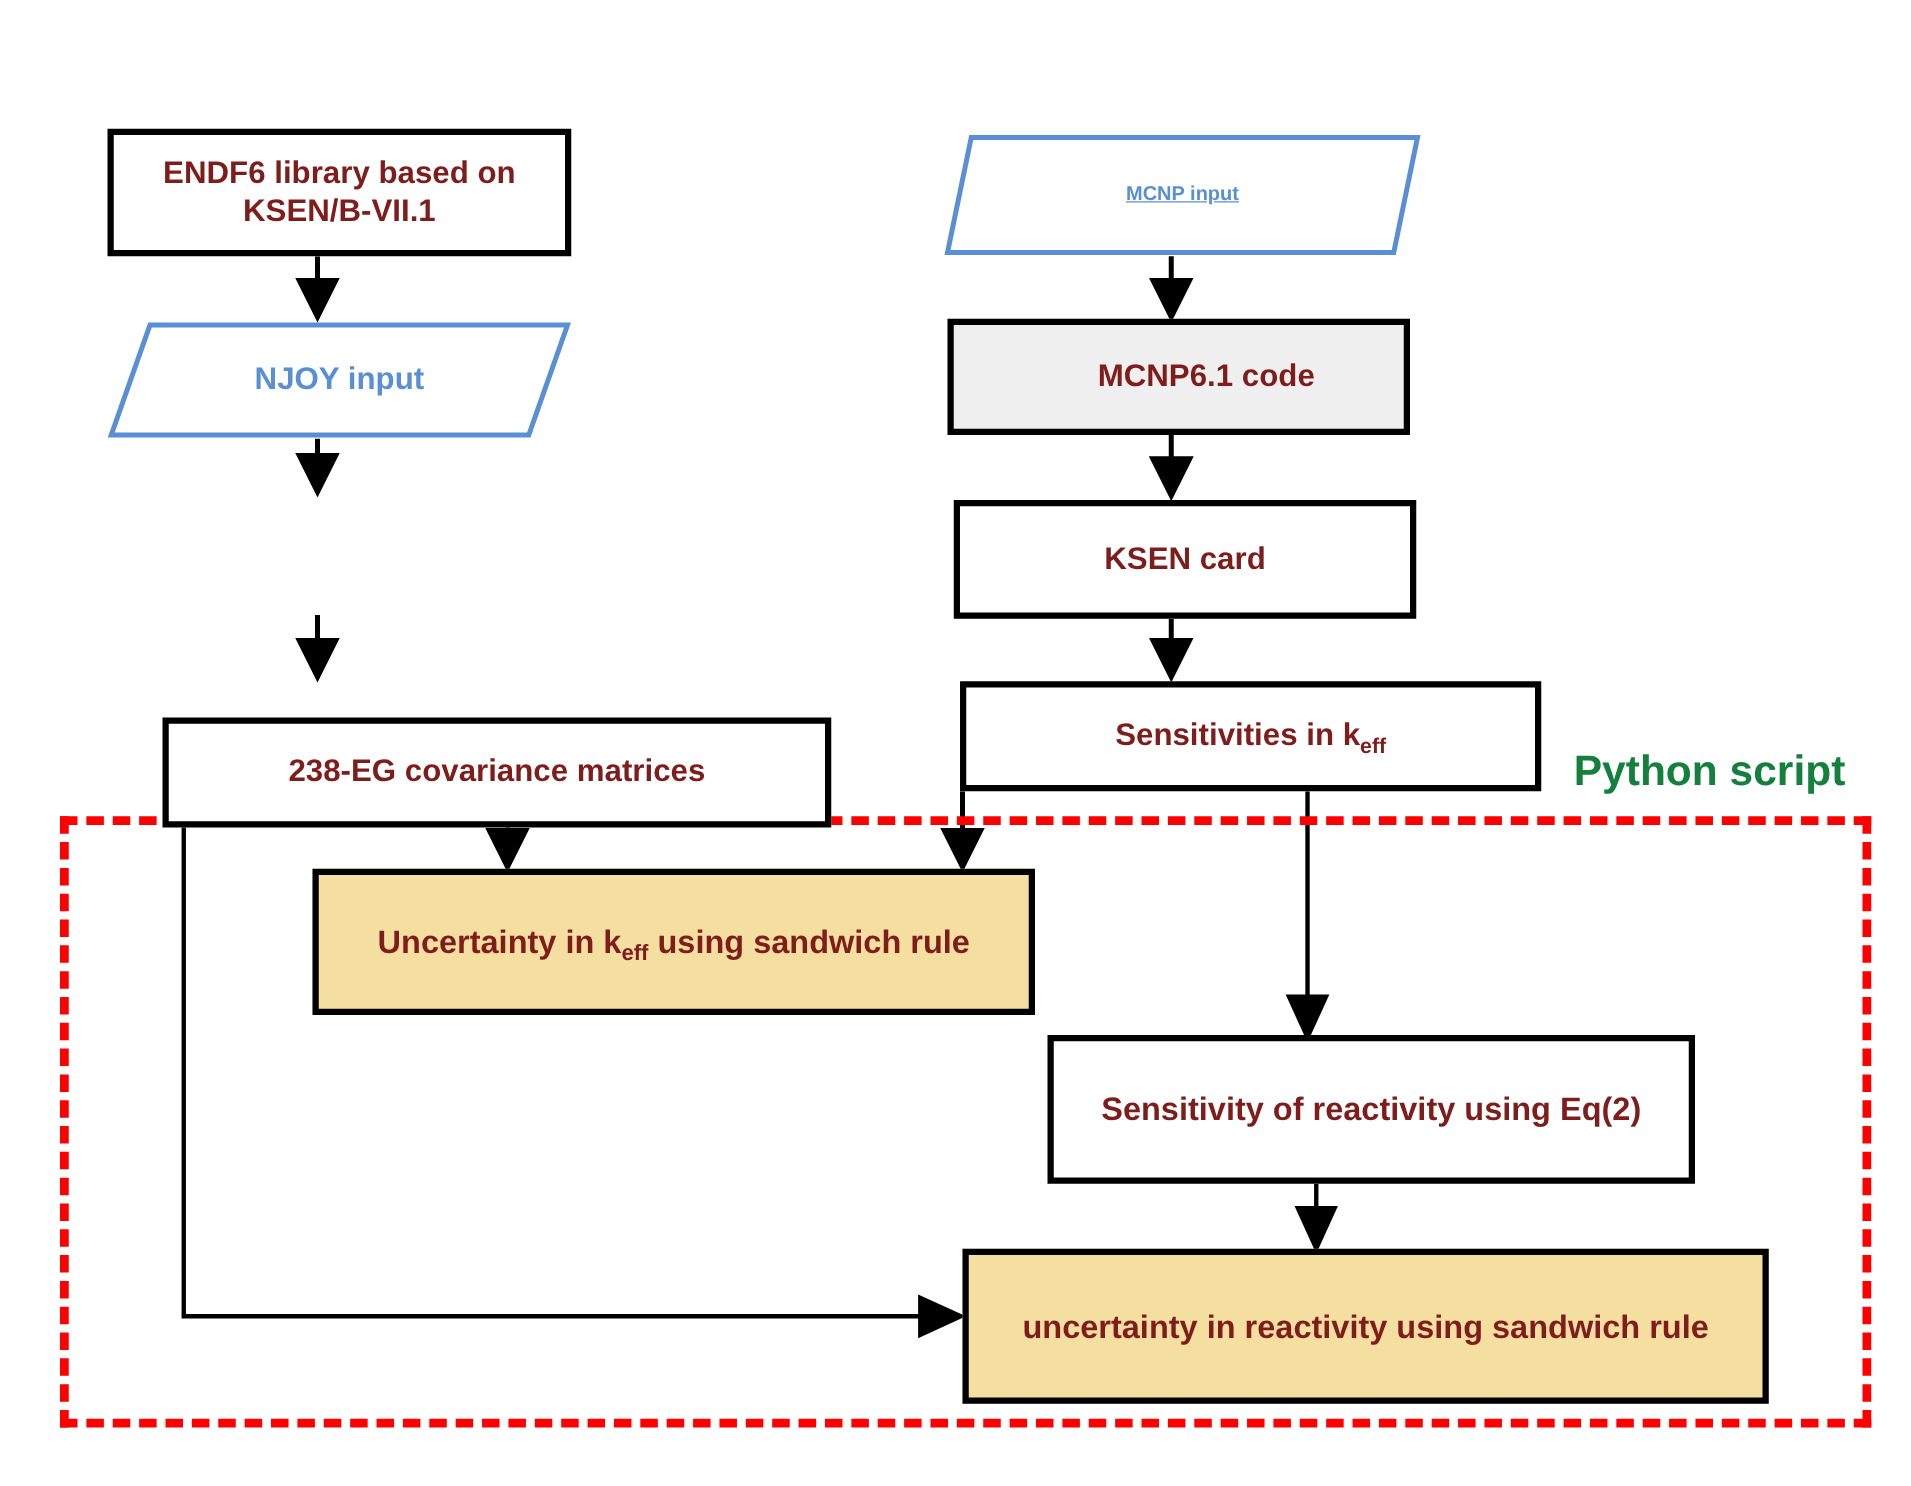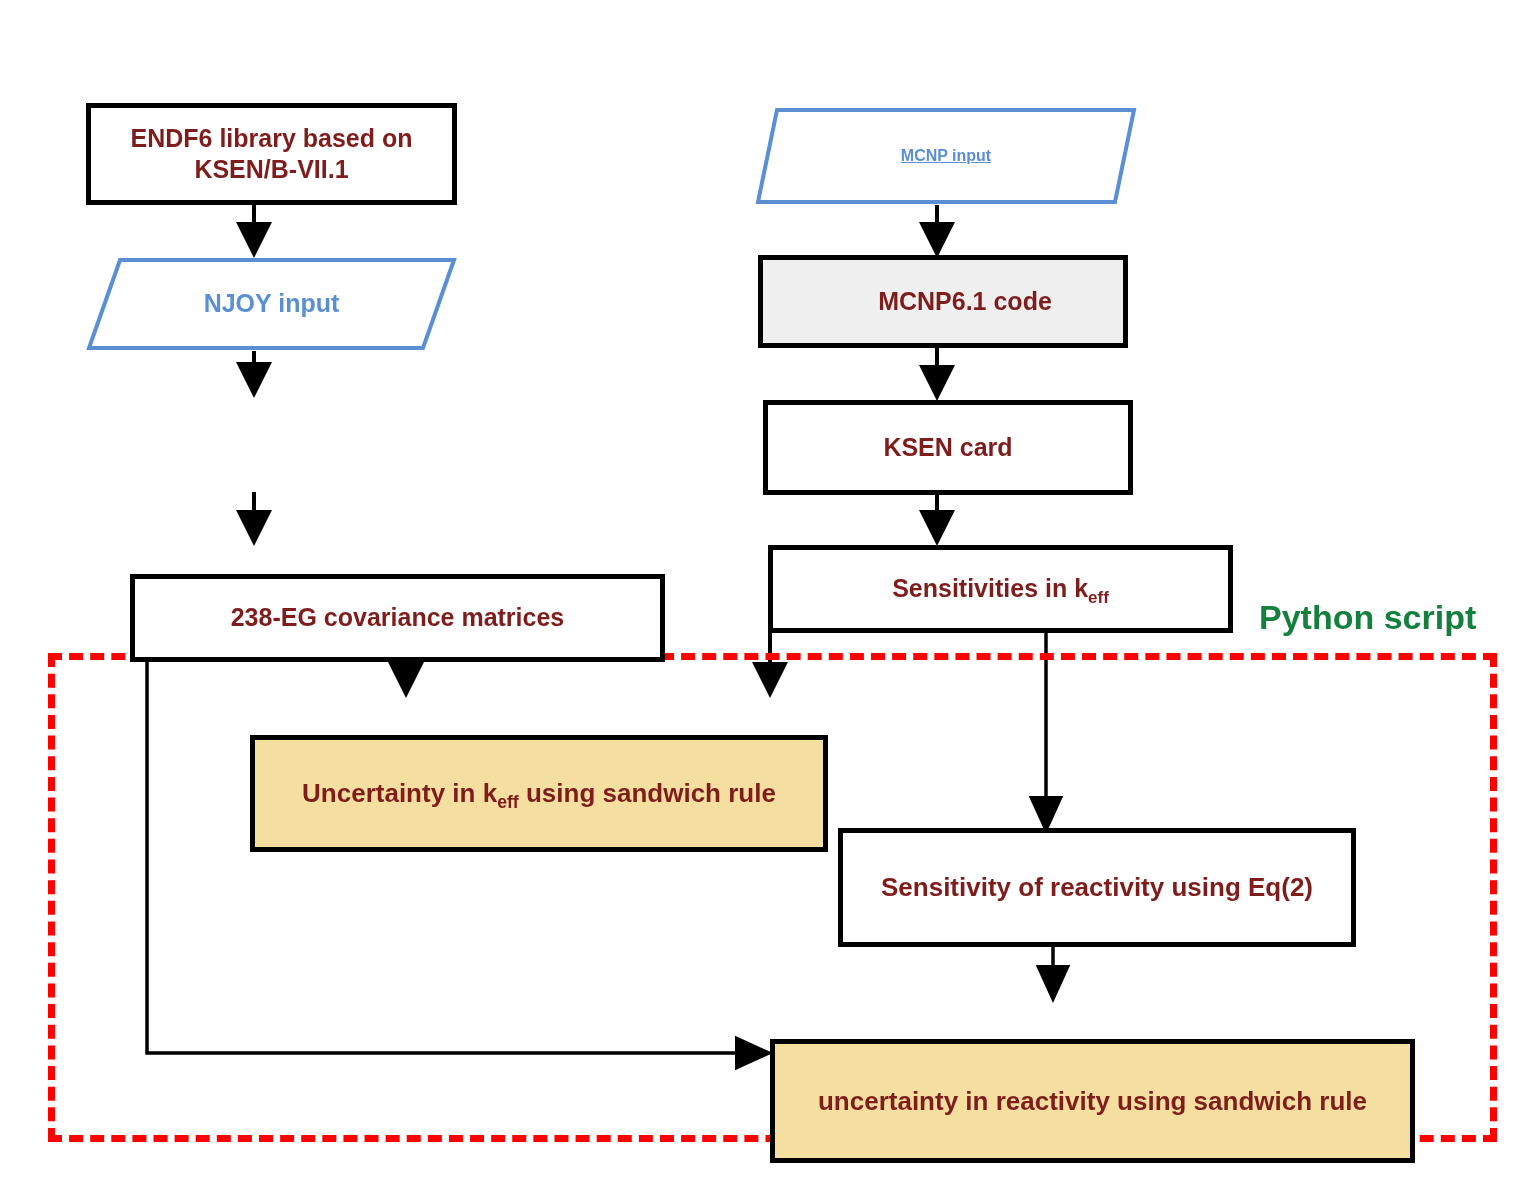--- a/index.html
+++ b/index.html
@@ -34,21 +34,20 @@
   .rect {
     border: 5px solid #000000;
     background: #ffffff;
   }
   .rect.shaded {
     background: #efefef;
     padding-left: 44px;
   }
   .rect.highlight {
     background: #f5dfa0;
-    margin-top: 40px;
   }
   
   .para {
     background: transparent;
     border: none;
     color: #5b8fd4;
   }
   .para .para-shape {
     position: absolute;
     inset: 0;

